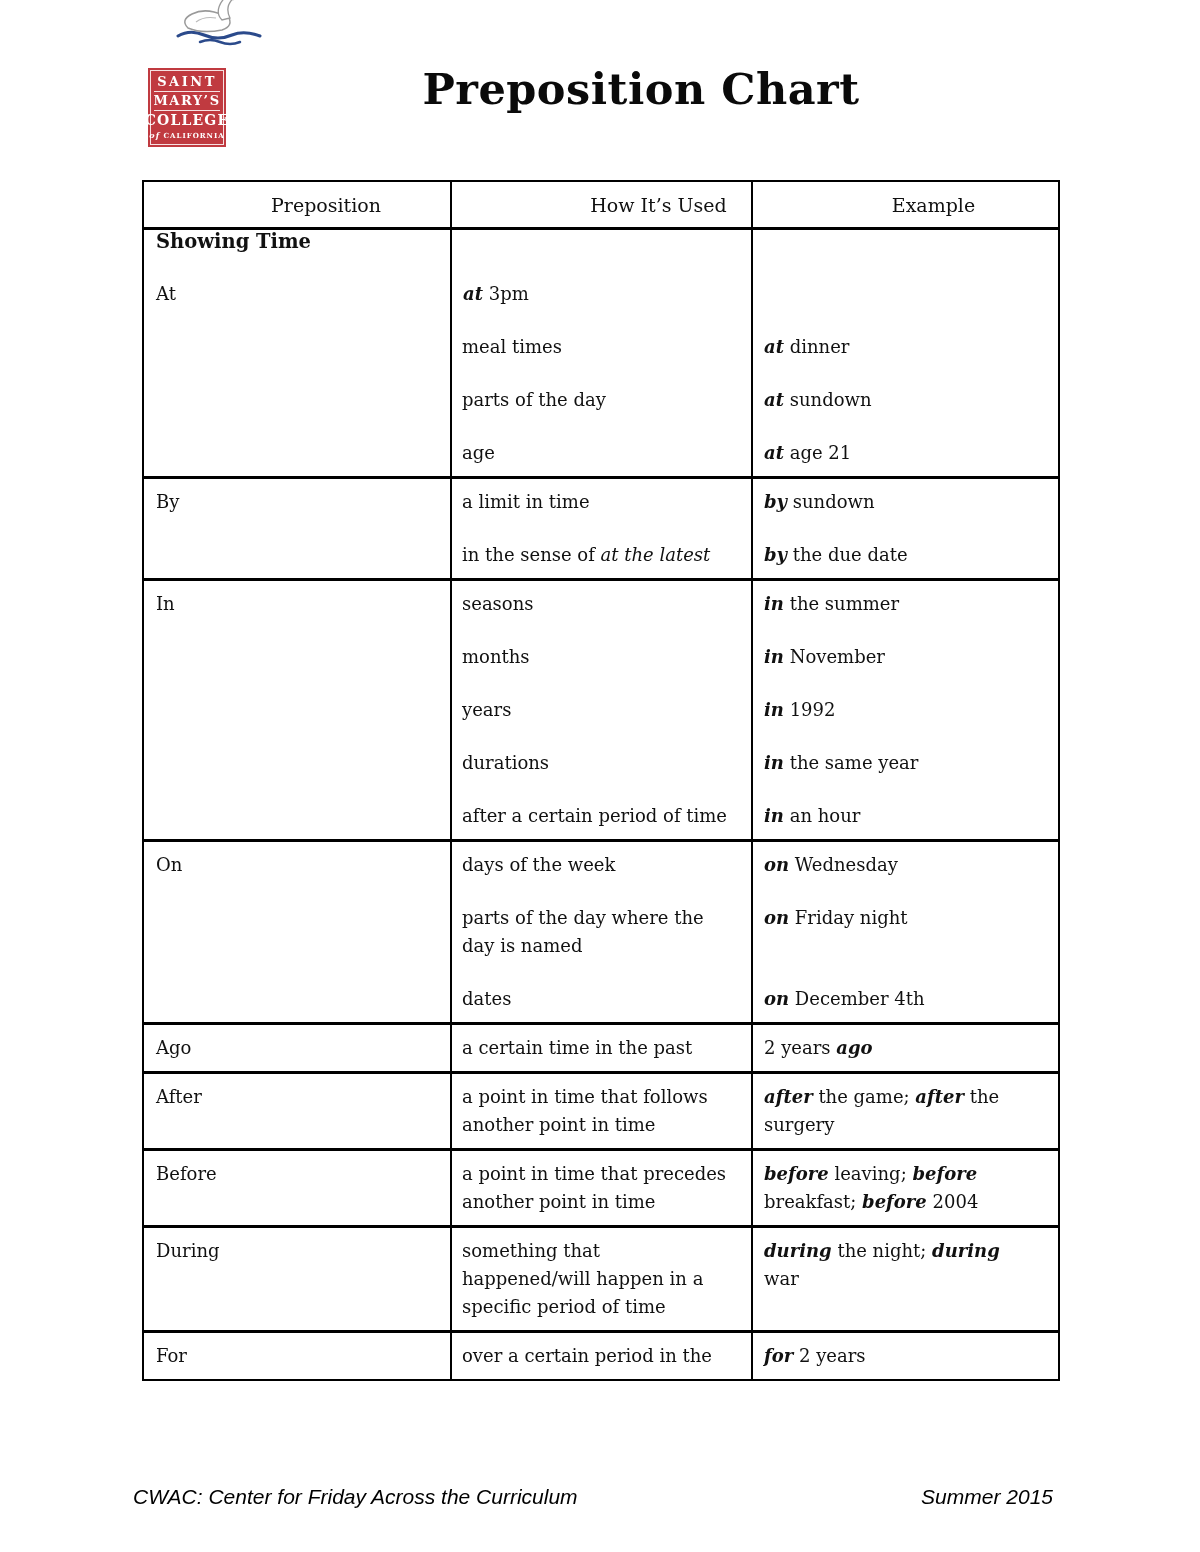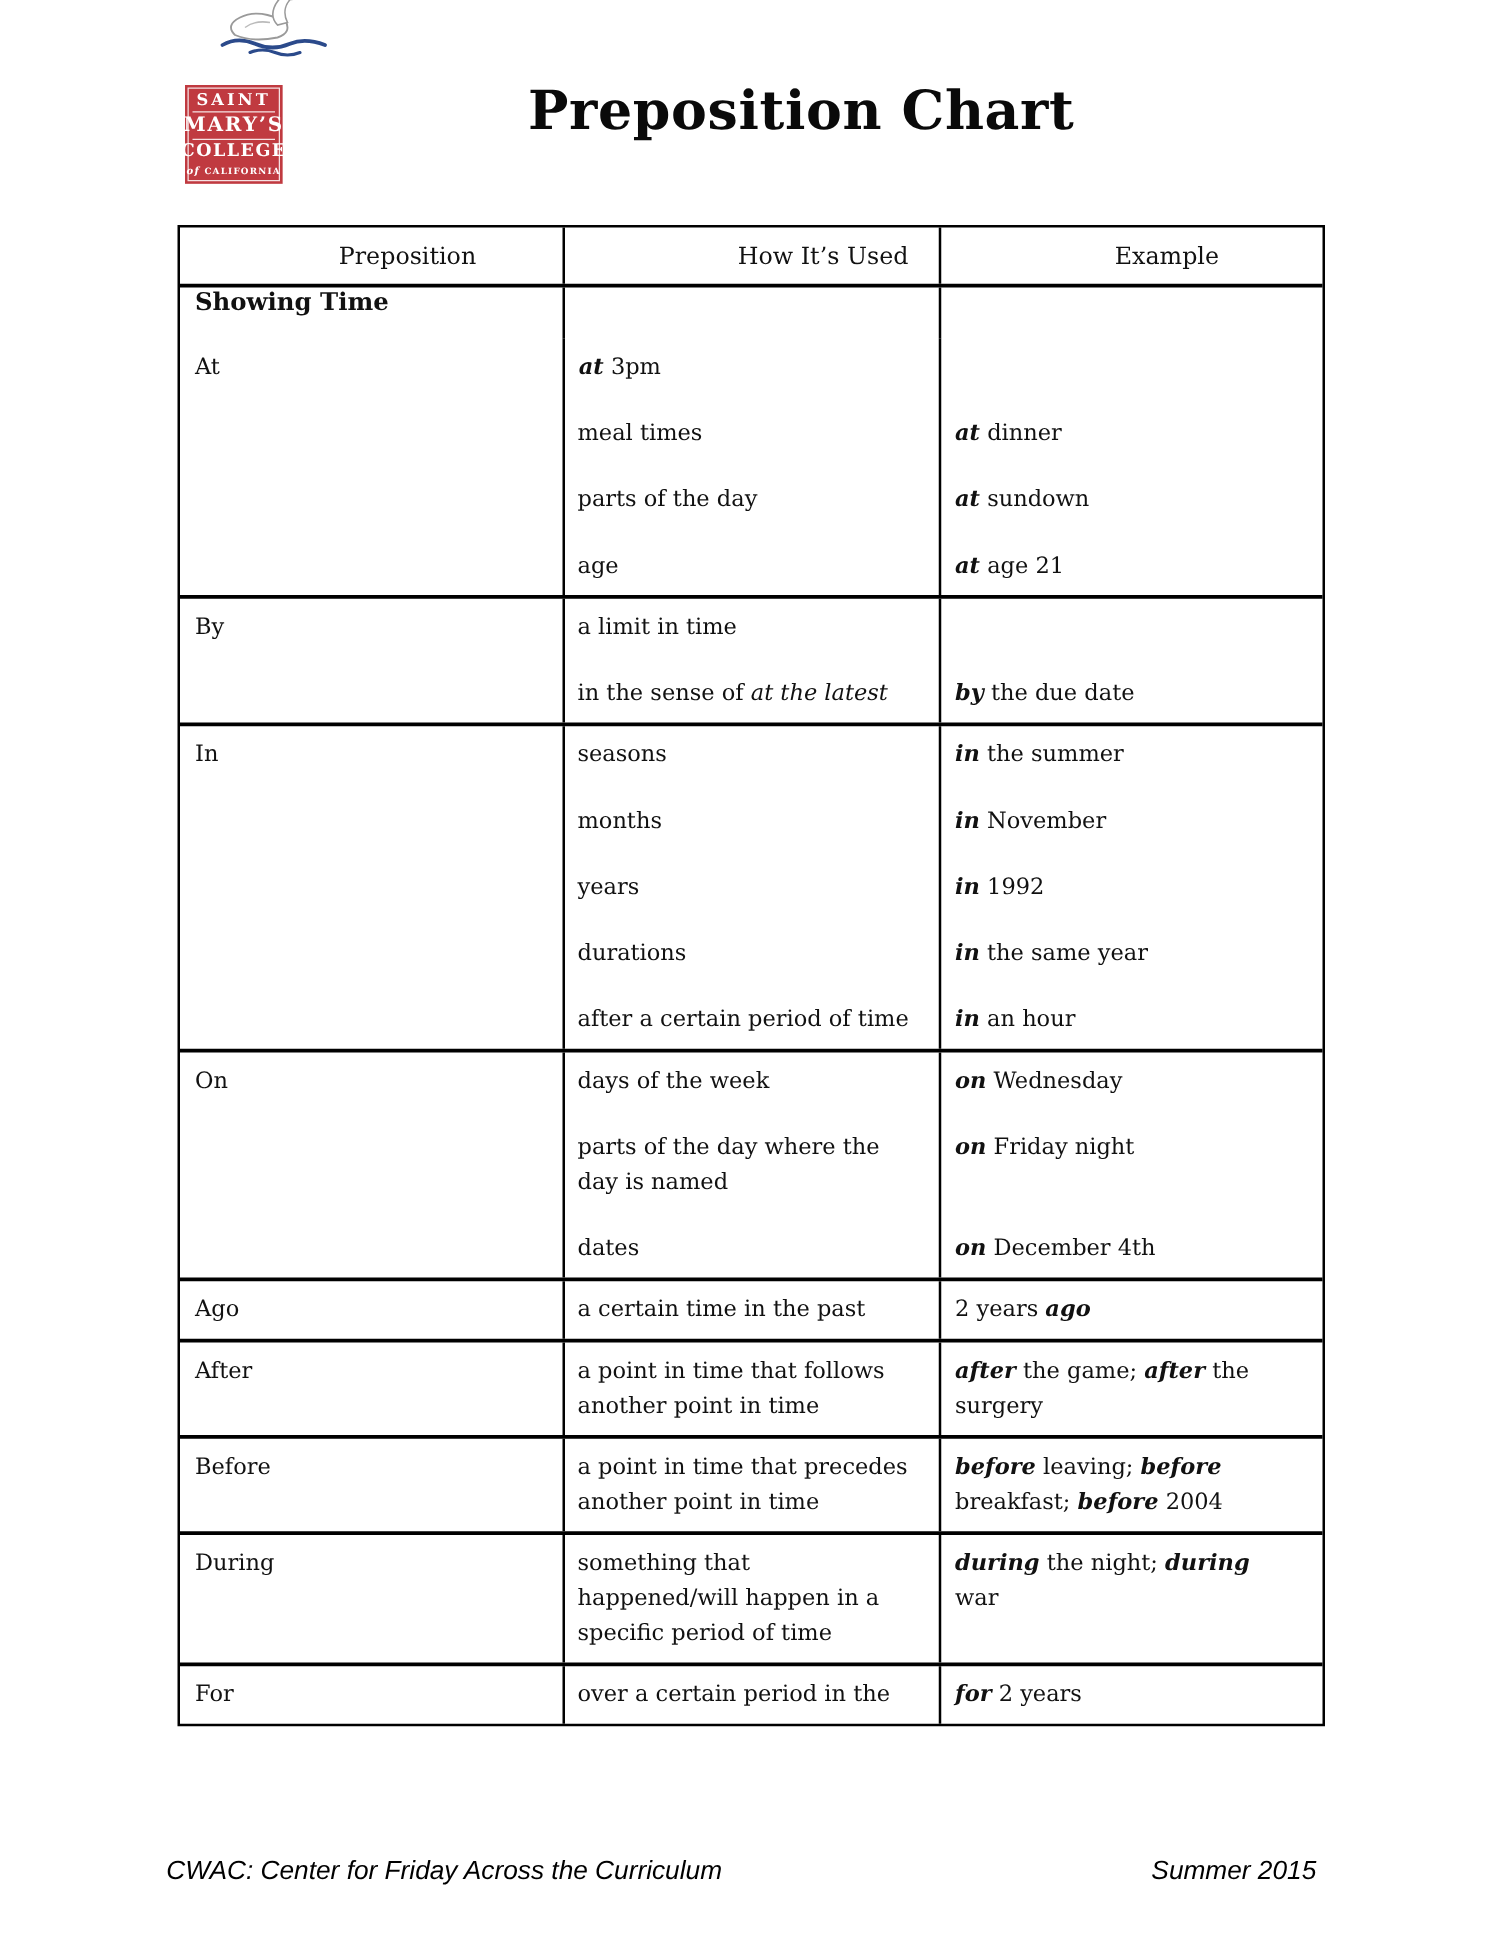--- a/index.html
+++ b/index.html
@@ -12,21 +12,21 @@
   .logo{position:absolute;left:148px;top:18px;width:120px;height:150px;}
   .logo-square{
     position:absolute;left:0;top:50px;width:78px;height:79px;
     background:var(--logo-red,#c03a40);
     box-shadow:inset 0 0 0 2px var(--logo-red,#c03a40), inset 0 0 0 3px rgba(255,255,255,.85);
     display:flex;flex-direction:column;align-items:center;justify-content:center;
     color:#fff;text-align:center;
   }
   .logo-line{line-height:1.06;font-weight:bold;}
   .logo-l1{font-size:13px;letter-spacing:2.5px;}
-  .logo-l2{font-size:16px;letter-spacing:1.5px;}
+  .logo-l2{font-size:13px;letter-spacing:1.5px;}
   .logo-l3{font-size:14px;letter-spacing:1.2px;}
   .logo-l4{font-size:7px;letter-spacing:1px;margin-top:2px;font-weight:bold;}
   .logo-l4 .of{font-style:italic;text-transform:none;font-size:8px;}
   .logo-rule{width:84%;height:1px;background:rgba(255,255,255,.85);margin:2px 0;}
   .swan{position:absolute;left:22px;top:-32px;}
   .page-title{
     position:absolute;left:0;right:0;top:64px;text-align:center;padding-left:82px;
     font-size:43px;font-weight:bold;letter-spacing:.5px;color:#0a0a0a;
   }
   
@@ -135,20 +135,23 @@
         <div class="d1"></div>
         <div class="d2"></div>
       </div>
       <div class="trow">
         <div class="prep-col">By</div>
         <div class="pairs-col">
           <div class="pair">
             <div class="use-cell">
               <div class="line"><span>a limit in time</span></div>
             </div>
+            <div class="ex-cell">
+              <div class="line"><span class="seg-bi">by</span><span> sundown</span></div>
+            </div>
           </div>
           <div class="pair">
             <div class="use-cell">
               <div class="line"><span>in the sense of </span><span class="seg-i">at the latest</span></div>
             </div>
             <div class="ex-cell">
               <div class="line"><span class="seg-bi">by</span><span> the due date</span></div>
             </div>
           </div>
         </div>

